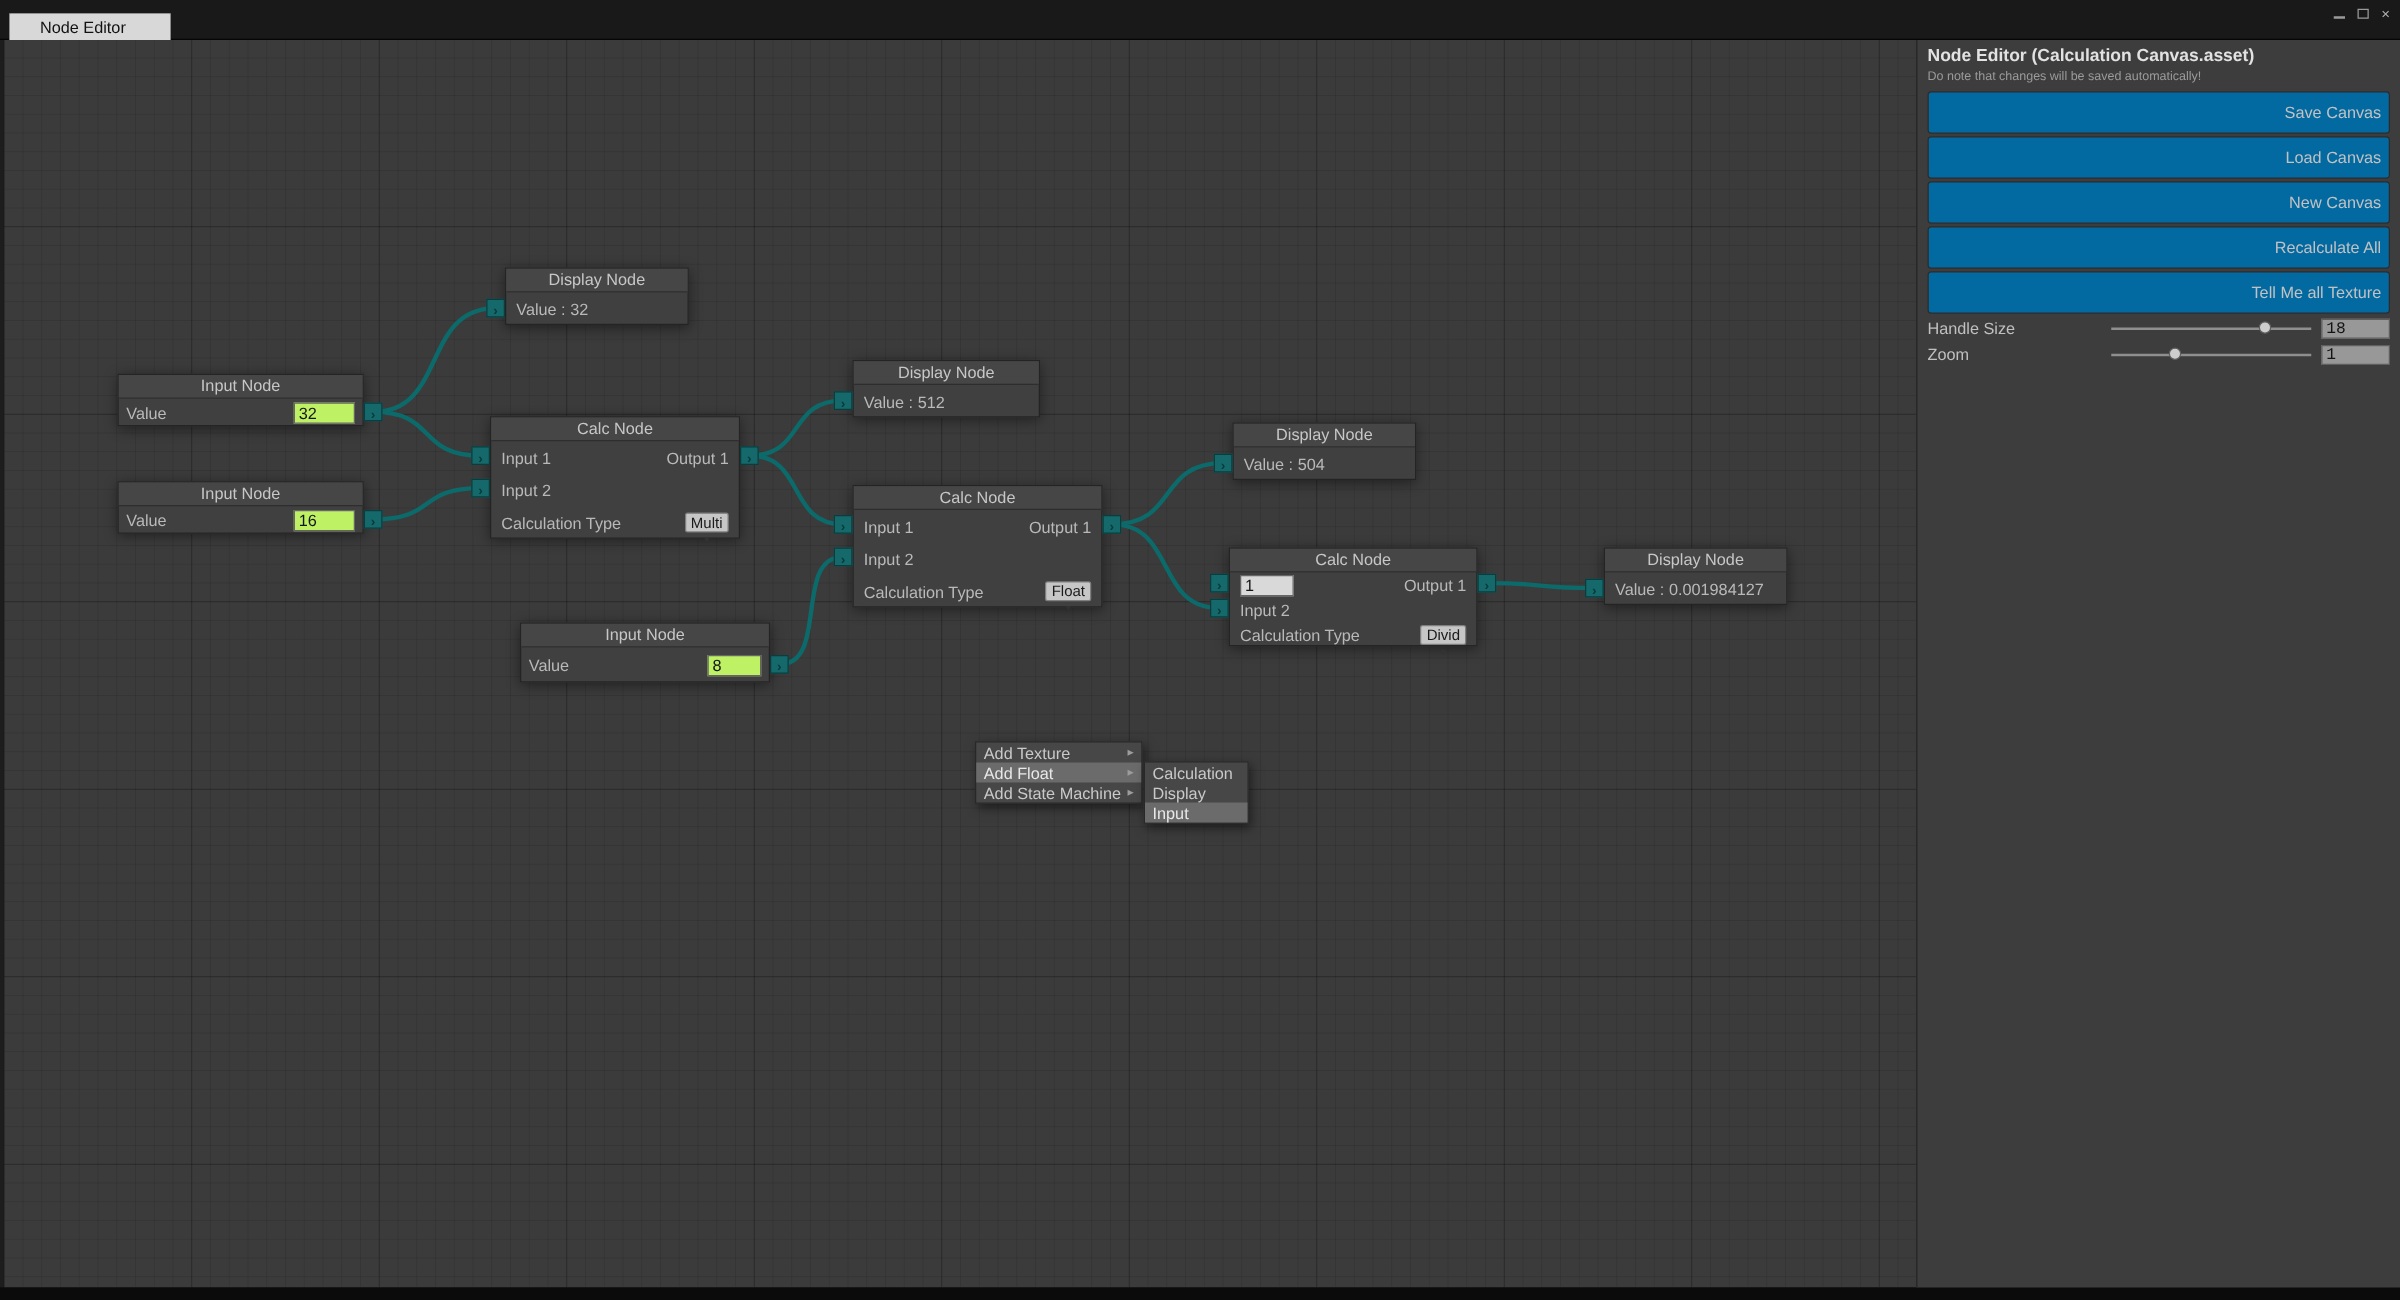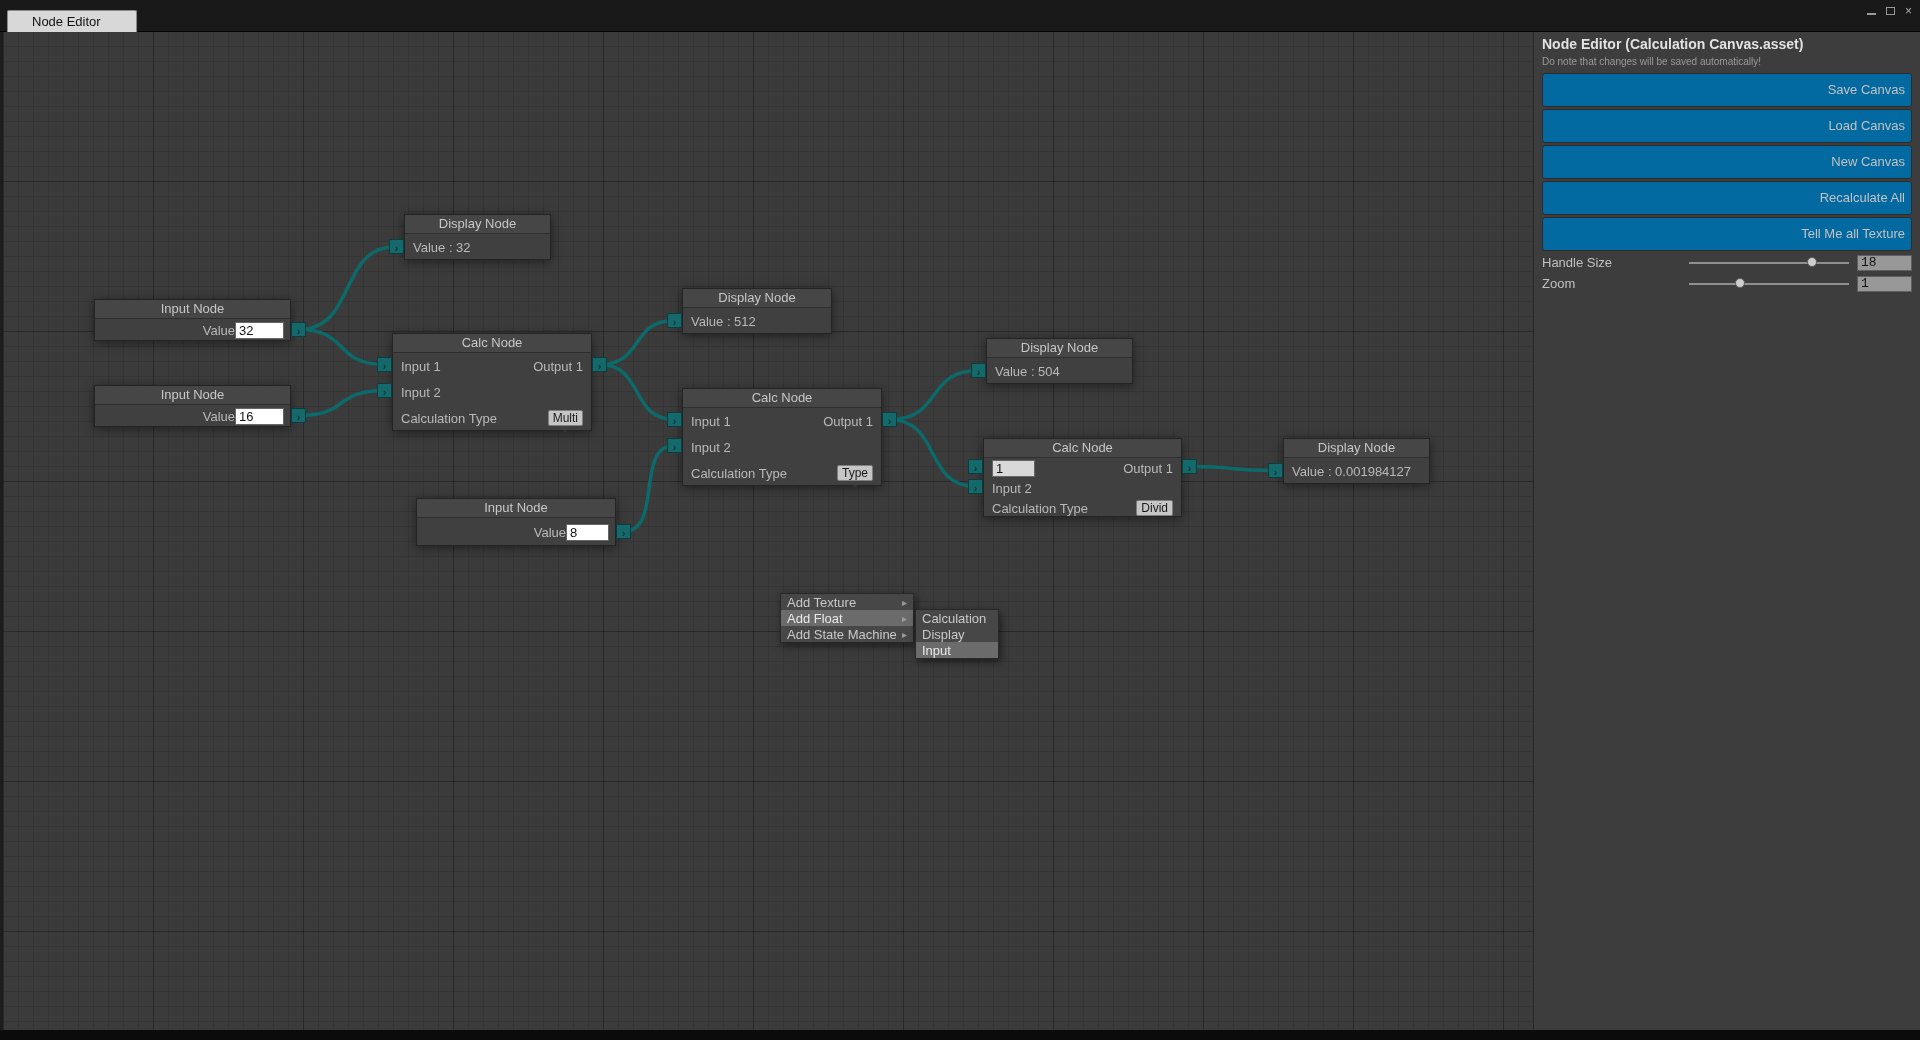--- a/index.html
+++ b/index.html
@@ -22,22 +22,22 @@
       linear-gradient(to right, rgba(0,0,0,0.22) 1px, transparent 1px),
       linear-gradient(to bottom, rgba(0,0,0,0.22) 1px, transparent 1px);
     background-size:15px 15px,15px 15px,150px 150px,150px 150px;}
   #edges{position:absolute;left:0;top:0;width:1530px;height:999px;z-index:1;pointer-events:none;}
   #edges path{fill:none;stroke-width:3.5px;}
 
   .node{position:absolute;background:#404040;border:1px solid #242424;color:#b9b9b9;font-size:13px;
     box-shadow:0 2px 10px rgba(0,0,0,0.45);z-index:2;box-sizing:border-box;}
   .nh{height:18px;line-height:18px;text-align:center;color:#c7c7c7;background:#464646;border-bottom:1px solid #2e2e2e;}
   .nb-row{display:flex;align-items:center;height:23px;padding:0 6px;}
-  .nlbl{flex:1;text-align:right;}
-  .nfield{width:49px;height:17px;background:#ffffff;border:1px solid #666;color:#151515;font-size:13px;
+  .nlbl{flex:1;}
+  .nfield{width:49px;height:17px;background:#bef264;border:1px solid #666;color:#151515;font-size:13px;
     padding:0 3px;box-sizing:border-box;font-family:inherit;}
   .focus-field{background:#d9d9d9;}
   .dispv{padding:0 8px;line-height:27px;}
   .crow{display:flex;align-items:center;height:26px;padding:0 8px;}
   .crow3{display:flex;align-items:center;height:20px;padding:0 8px;}
   .right{margin-left:auto;}
   .popup{margin-left:auto;display:flex;align-items:center;gap:2px;background:#c6c6c6;color:#1a1a1a;
     border:1px solid #7f7f7f;border-radius:2px;height:16px;font-size:12px;padding:0 4px;font-family:inherit;flex-direction:column;}
   .popup .dd{font-size:8px;color:#333;}
 
@@ -148,21 +148,21 @@
     <div class="crow">
       <span>Input 1</span>
       <span class="right">Output 1</span>
     </div>
     <div class="crow">
       <span>Input 2</span>
     </div>
     <div class="crow">
       <span>Calculation Type</span>
       <button class="popup">
-          <span>Type</span>
+          <span>Float</span>
           <span class="dd">▾</span>
         </button>
     </div>
     <div class="pin left" style="top:23px"><span class="pin-g">›</span></div>
     <div class="pin left" style="top:49px"><span class="pin-g">›</span></div>
     <div class="pin right" style="top:23px"><span class="pin-g">›</span></div>
   </div>
 
   <div class="node" style="left:980px;top:407px;width:199px;height:79px">
     <div class="nh">Calc Node</div>

